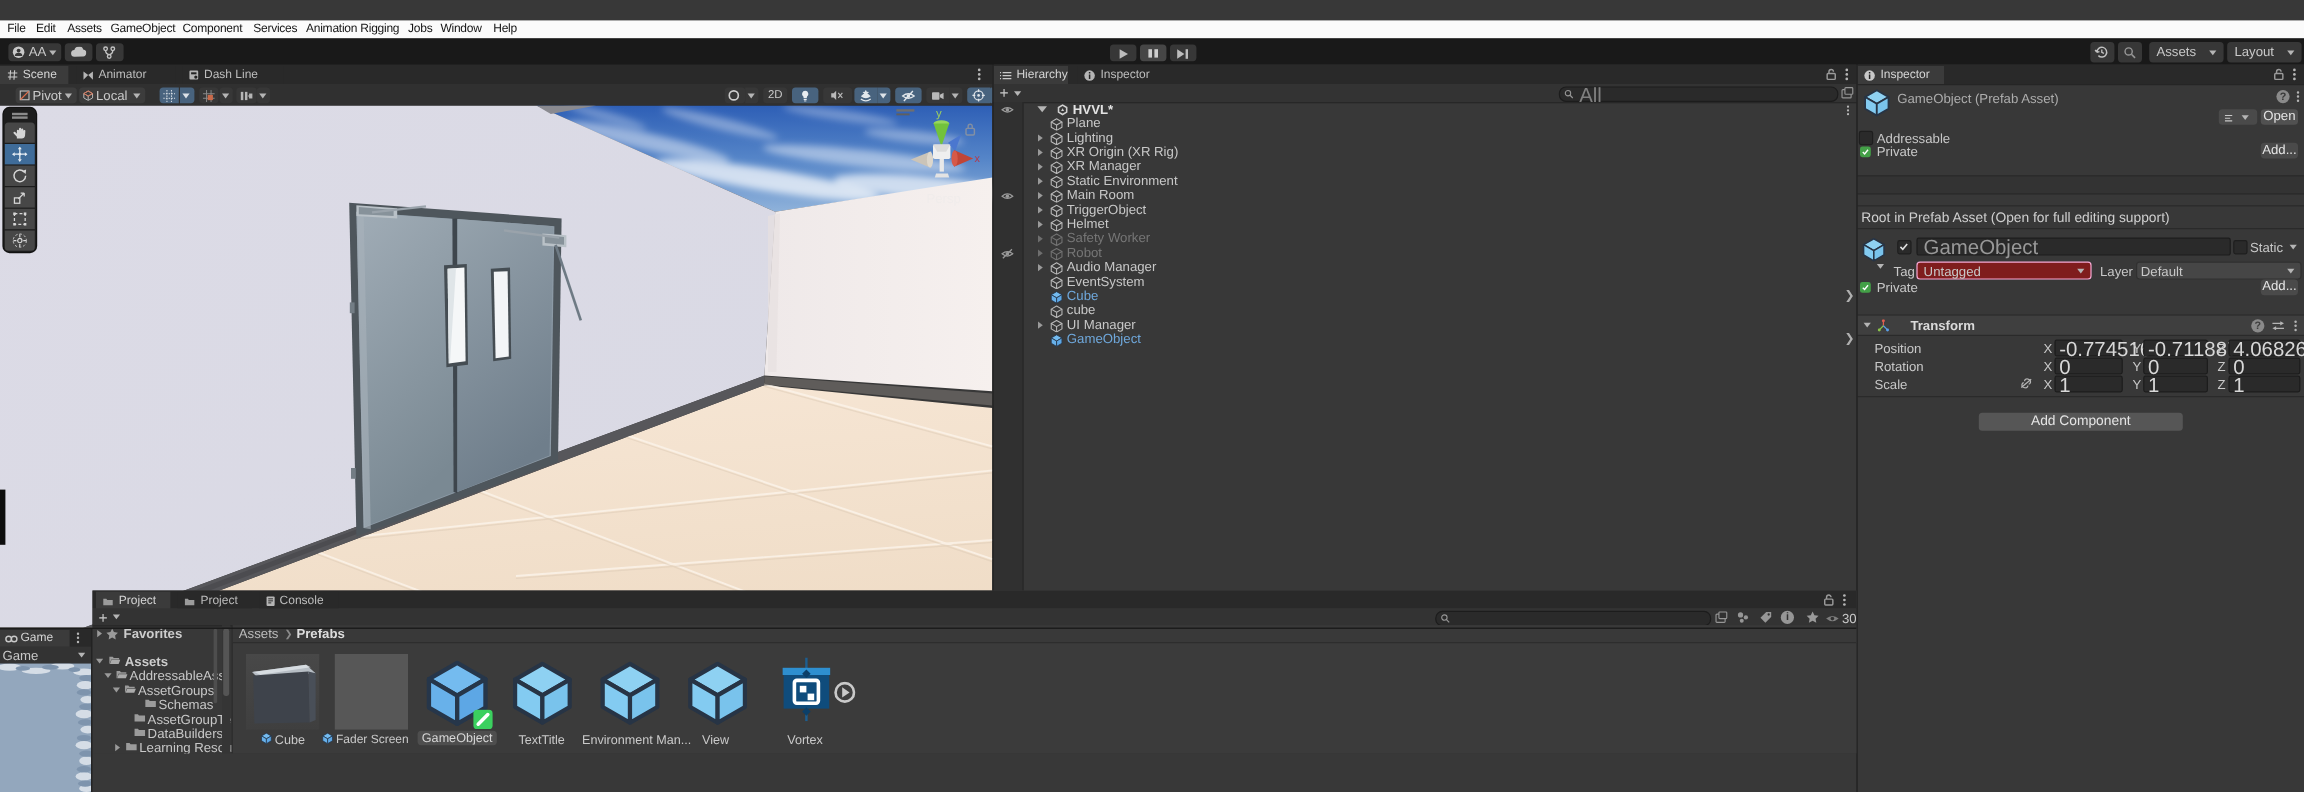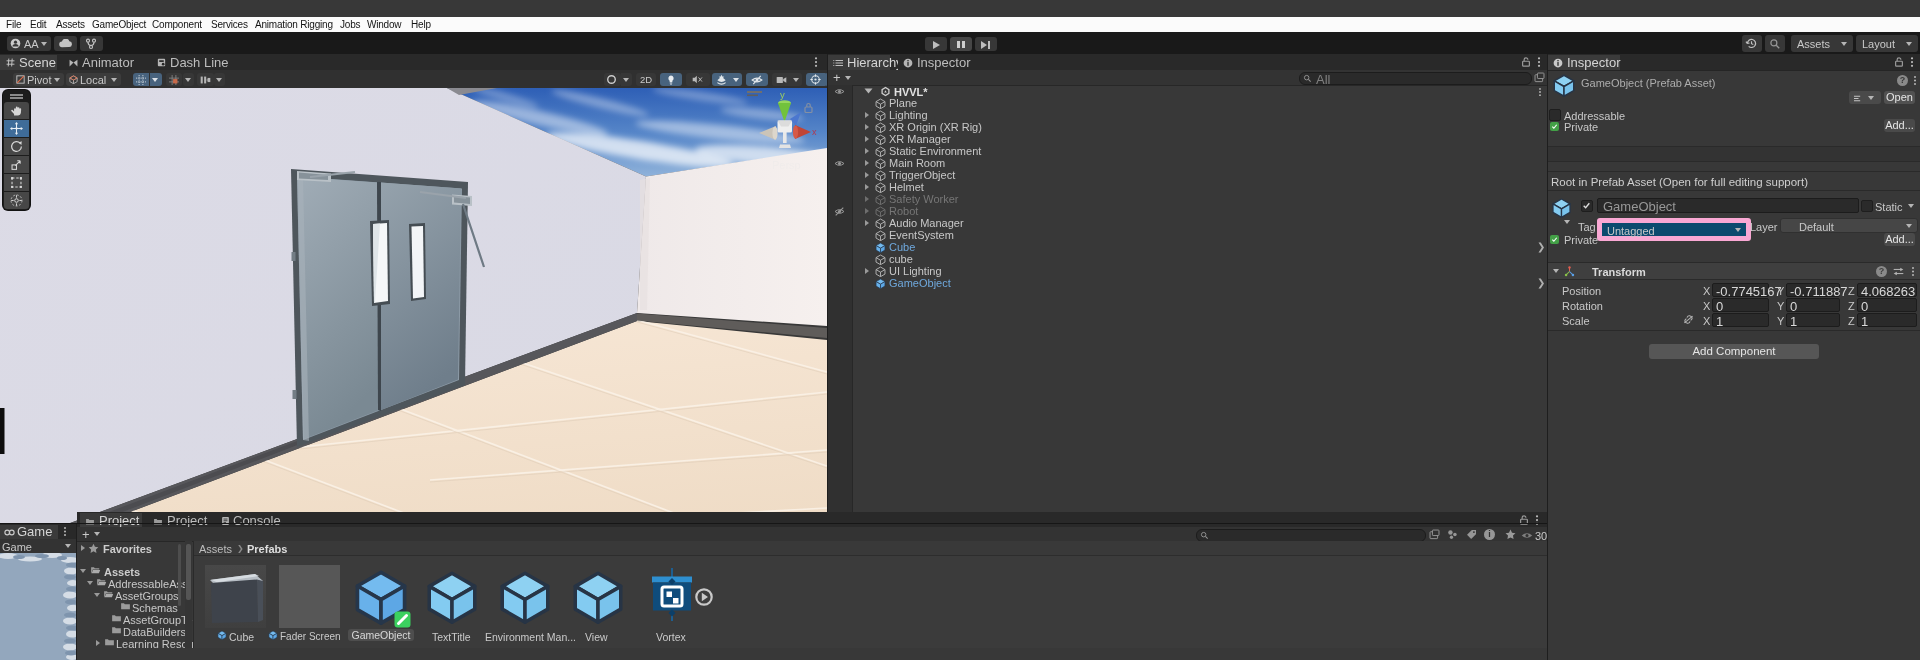--- a/index.html
+++ b/index.html
@@ -1,23 +1,23 @@
 <!DOCTYPE html>
 <html><head><meta charset="utf-8"><style>
 html,body{margin:0;padding:0;background:#222}
 #root{position:relative;width:1920px;height:660px;background:#383838;font-family:"Liberation Sans",sans-serif;overflow:hidden}
 .a{position:absolute}
 .tx{color:#c8c8c8;font-size:11px;line-height:12px;white-space:nowrap}
 svg{display:block}
 .tabbar{background:#292929}
-.tab{position:absolute;top:1px;height:15px;background:#292929;color:#bdbdbd;font-size:13px;line-height:15px;white-space:nowrap}
+.tab{position:absolute;top:1px;height:15px;background:#292929;color:#bdbdbd;font-size:10px;line-height:15px;white-space:nowrap}
 .tab.on{background:#3b3b3b;color:#d5d5d5}
 .btn{position:absolute;background:#373737;border-radius:3px;color:#c9c9c9;font-size:11px}
 .ibtn{position:absolute;background:#515151;border-radius:3px;color:#e4e4e4;font-size:11px;text-align:center}
-.fld{position:absolute;background:#2a2a2a;border:1px solid #1c1c1c;border-radius:2px;color:#d8d8d8;font-size:13px;line-height:11px}
+.fld{position:absolute;background:#2a2a2a;border:1px solid #1c1c1c;border-radius:2px;color:#d8d8d8;font-size:17px;line-height:11px}
 .caret{display:inline-block;width:0;height:0;border-left:3.5px solid transparent;border-right:3.5px solid transparent;border-top:4px solid #b5b5b5;vertical-align:middle}
 .vline{position:absolute;background:#1e1e1e}
 </style></head><body>
 <div id="root">
 <svg width="0" height="0" style="position:absolute">
       <defs>
 <symbol id="cubeo" viewBox="0 0 32 32">
           <g fill="none" stroke="#b9b9b9" stroke-width="2.6" stroke-linejoin="round">
             <polygon points="16,3 29,10.5 16,18 3,10.5"></polygon>
             <polyline points="3,10.5 3,23.5 16,31 16,18"></polyline>
@@ -597,21 +597,21 @@
       <span class="htx" style="left:61px;top:188px;color:#6fa8dc">Cube</span>
  <span class="htx" style="left:709px;top:187px;color:#b0b0b0;font-size:10px">❯</span>
  <svg class="hic" style="left:47px;top:199.5px">
         <use href="#cubeo" width="11" height="11"></use>
       </svg>
       <span class="htx" style="left:61px;top:200px">cube</span>
  <span class="harr" style="left:37px;top:213.5px"></span>
       <svg class="hic" style="left:47px;top:211.5px">
         <use href="#cubeo" width="11" height="11"></use>
       </svg>
-      <span class="htx" style="left:61px;top:212px">UI Lighting</span>
+      <span class="htx" style="left:61px;top:212px">UI Manager</span>
  <svg class="hic" style="left:47px;top:223.5px">
         <use href="#cubeg" width="11" height="11"></use>
       </svg>
       <span class="htx" style="left:61px;top:224px;color:#6fa8dc">GameObject</span>
  <span class="htx" style="left:709px;top:223px;color:#b0b0b0;font-size:10px">❯</span>
 </div>
 
 <div class="a" style="left:1548px;top:54px;width:372px;height:606px;background:#383838">
  <div class="a tabbar" style="left:0;top:0;width:372px;height:16px">
   <div class="tab on" style="left:0;width:72px"><svg class="a" style="left:5px;top:3px" width="10" height="10" viewBox="0 0 16 16">
@@ -666,27 +666,27 @@
  <svg class="a" style="left:34px;top:147px" width="9" height="9" viewBox="0 0 16 16">
         <path d="M3 8.5 L6.5 12 L13 4" fill="none" stroke="#ddd" stroke-width="2.4"></path>
       </svg>
  <div class="fld" style="left:49px;top:144px;width:260px;height:13px">
         <span class="a" style="left:5px;top:2px;color:#989898">GameObject</span>
       </div>
  <div class="a" style="left:313px;top:146px;width:10px;height:10px;background:#2a2a2a;border:1px solid #1e1e1e;border-radius:2px"></div>
  <span class="a tx" style="left:327px;top:147px">Static</span>
  <span class="caret a" style="left:360px;top:150px"></span>
  <span class="a tx" style="left:30px;top:167px">Tag</span>
- <div class="a" style="left:49px;top:164px;width:144px;height:13px;background:#0c4a6e;border:5px solid #f9a8d4;border-radius:3px">
+ <div class="a" style="left:49px;top:164px;width:144px;height:13px;background:#7f1d1d;border:1px solid #f9a8d4;border-radius:3px">
         <span class="a tx" style="left:5px;top:2px">Untagged</span>
         <span class="caret a" style="left:133px;top:5px"></span>
       </div>
  <span class="a tx" style="left:202px;top:167px">Layer</span>
  <div class="a" style="left:232px;top:164px;width:136px;height:13px;background:#464646;border:1px solid #303030;border-radius:3px">
-        <span class="a tx" style="left:18px;top:2px">Default</span>
+        <span class="a tx" style="left:3px;top:2px">Default</span>
         <span class="caret a" style="left:125px;top:5px"></span>
       </div>
  <div class="a" style="left:2px;top:181px;width:9px;height:9px;background:#43a047;border-radius:2px"></div>
  <svg class="a" style="left:3px;top:182px" width="7" height="7" viewBox="0 0 16 16">
         <path d="M3 8.5 L6.5 12 L13 4" fill="none" stroke="#fff" stroke-width="2.6"></path>
       </svg>
  <span class="a tx" style="left:16px;top:180px">Private</span>
  <div class="ibtn" style="left:336px;top:179px;width:31px;height:13px;line-height:13px;background:#4a4a4a">Add...</div>
 
  <div class="a" style="left:0;top:208px;width:372px;height:16px;background:#3f3f3f;border-top:1px solid #2a2a2a;border-bottom:1px solid #2a2a2a">
@@ -808,21 +808,21 @@
             <ellipse cx="71" cy="49" rx="6" ry="2.6"></ellipse>
             <ellipse cx="70" cy="62" rx="6" ry="2.6"></ellipse>
             <ellipse cx="72" cy="75" rx="6" ry="2.6"></ellipse>
             <ellipse cx="70" cy="88" rx="6" ry="2.6"></ellipse>
             <ellipse cx="71" cy="100" rx="6" ry="2.6"></ellipse>
           </g>
         </svg>
  </div>
 </div>
 
-<div class="a" style="left:77px;top:512px;width:1470px;height:136px;background:#383838;overflow:hidden">
+<div class="a" style="left:77px;top:492px;width:1470px;height:136px;background:#383838;overflow:hidden">
  <div class="a tabbar" style="left:0;top:0;width:1470px;height:15px">
   <div class="tab on" style="left:3px;width:62px"><svg class="a" style="left:5px;top:3.5px" width="10" height="9" viewBox="0 0 16 16">
             <use href="#folder"></use>
           </svg><span style="margin-left:19px">Project</span></div>
   <div class="tab" style="left:71px;width:62px"><svg class="a" style="left:5px;top:3.5px" width="10" height="9" viewBox="0 0 16 16">
             <use href="#folder"></use>
           </svg><span style="margin-left:19px">Project</span></div>
   <div class="tab" style="left:139px;width:66px"><svg class="a" style="left:5px;top:3px" width="9" height="10" viewBox="0 0 16 16">
             <rect x="2" y="1" width="12" height="14" rx="1.5" fill="#b5b5b5"></rect>
             <g stroke="#242424" stroke-width="1.4">

